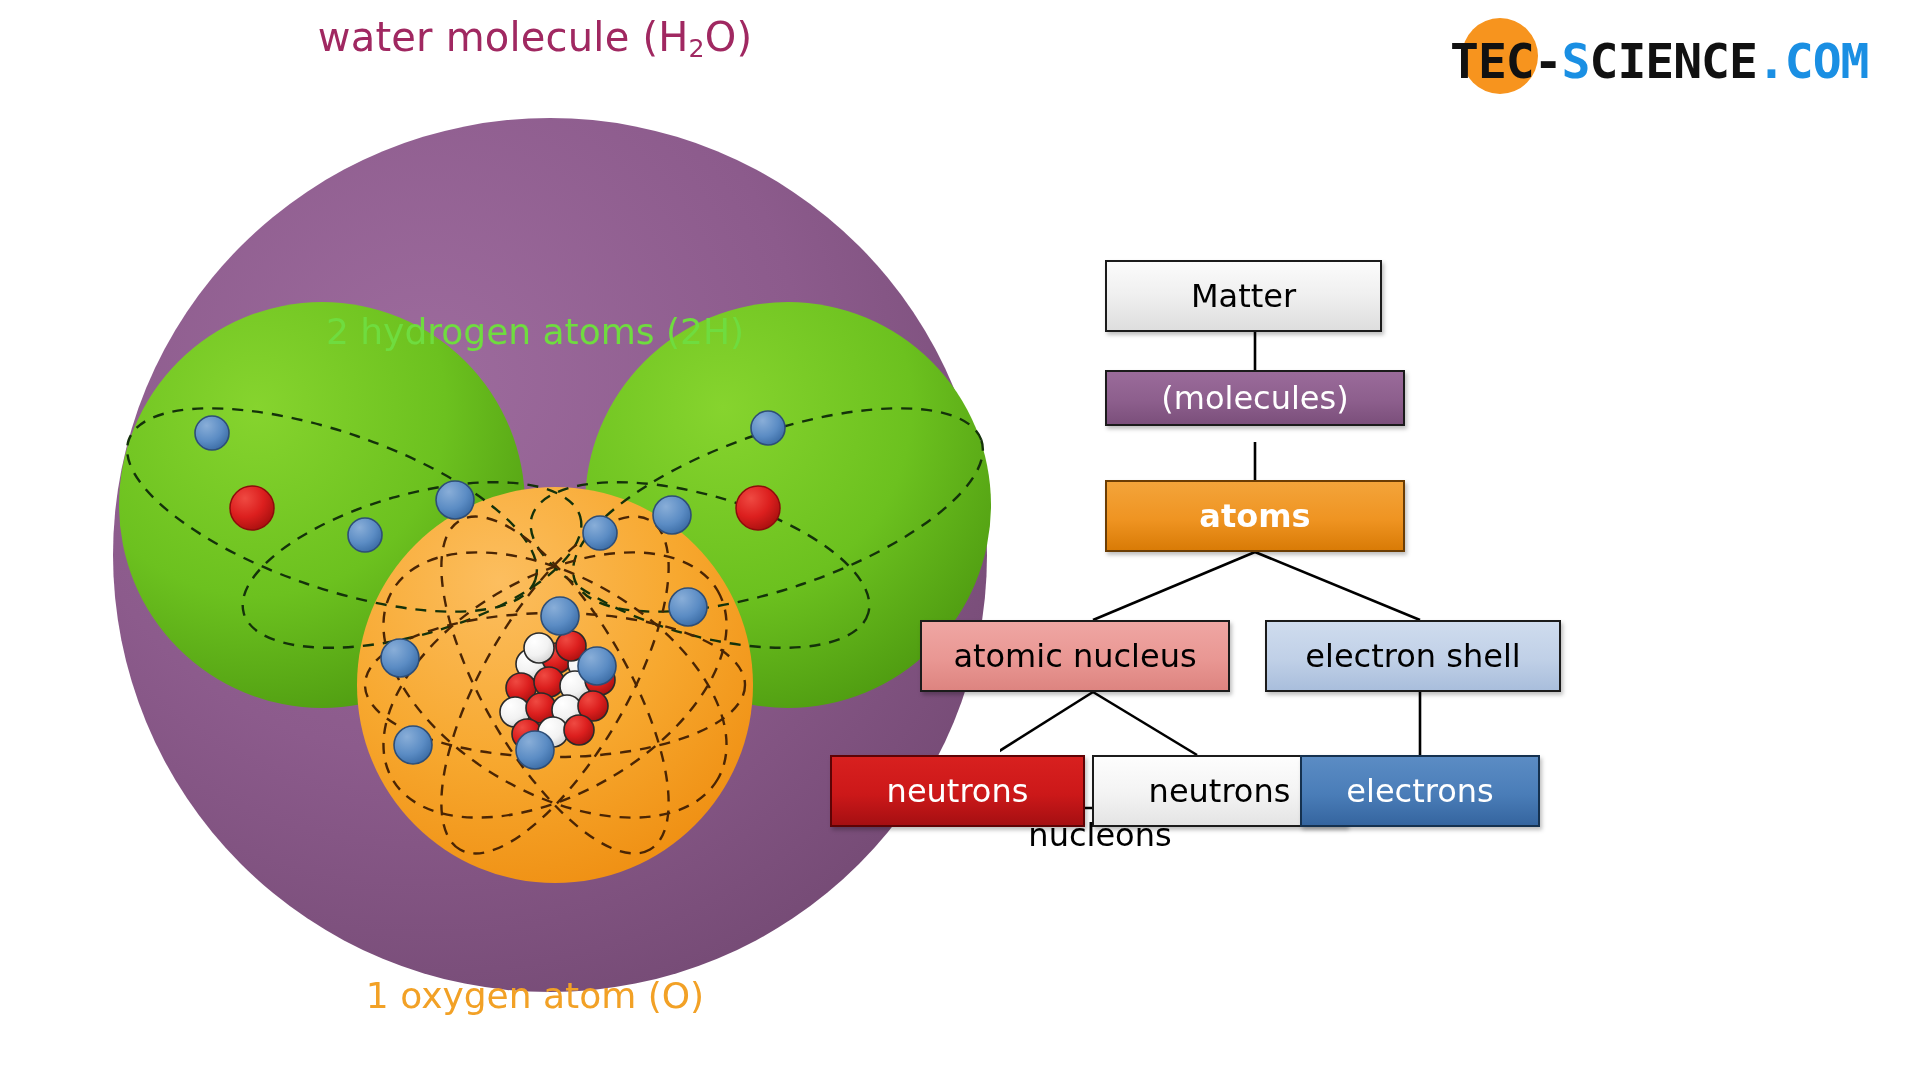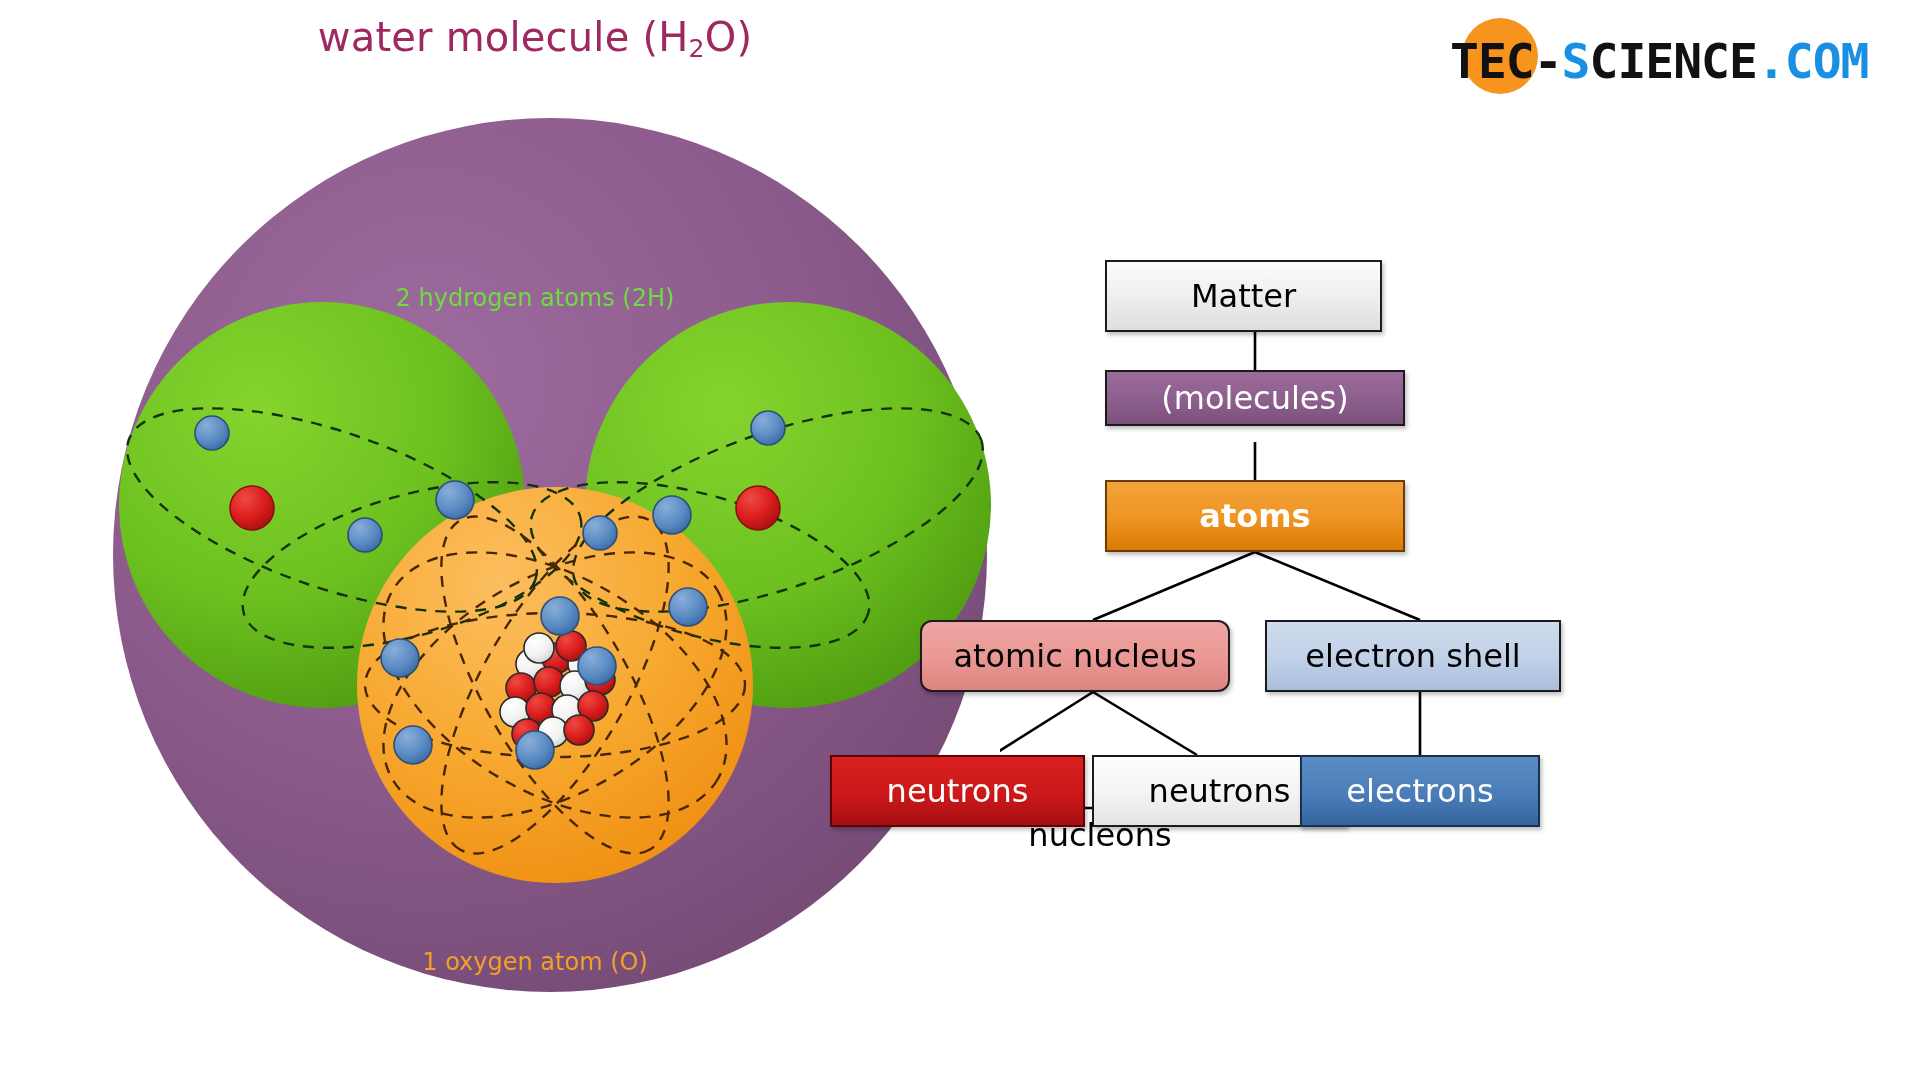--- a/index.html
+++ b/index.html
@@ -71,21 +71,22 @@
 
   
   #molecule-svg {
     left: 60px;
     top: 60px;
   }
 
   
   .mol-label {
     white-space: nowrap;
-    font-size: 24px;
+    font-size: 36px;
+    margin-top: 27px;
   }
   #label-hydrogen {
     left: 0px;
     top: 284px;
     width: 1070px;
     text-align: center;
     color: #6fdc3f;
   }
   #label-oxygen {
     left: 0px;
@@ -295,21 +296,21 @@
 
         <line x1="420" y1="432" x2="420" y2="495"></line>
       </g>
 
       <path fill="none" stroke="#000000" stroke-width="2.6" d="M -75 532 q 0 16 16 16 L 110 548 q 16 0 16 14 q 0 -14 16 -14 L 257 548 q 16 0 16 -16"></path>
     </svg>
 
     <div class="fc-box grey" style="left:105px;  top:0px;   width:277px; height:72px;">Matter</div>
     <div class="fc-box purple" style="left:105px;  top:110px; width:300px; height:56px;">(molecules)</div>
     <div class="fc-box orange" style="left:105px;  top:220px; width:300px; height:72px;font-weight:bold;">atoms</div>
-    <div class="fc-box salmon" style="left:-80px;  top:360px; width:310px; height:72px;border-radius:12px;">atomic nucleus</div>
+    <div class="fc-box salmon" style="left:-80px;  top:360px; width:310px; height:72px;">atomic nucleus</div>
     <div class="fc-box lightblue" style="left:265px;  top:360px; width:296px; height:72px;">electron shell</div>
     <div class="fc-box red" style="left:-170px; top:495px; width:255px; height:72px;">neutrons</div>
     <div class="fc-box white" style="left:92px;   top:495px; width:255px; height:72px;">neutrons</div>
     <div class="fc-box blue" style="left:300px;  top:495px; width:240px; height:72px;">electrons</div>
 
     <div id="nucleons-label" style="left:-180px;">nucleons</div>
   </div>
 
 </div>
 

